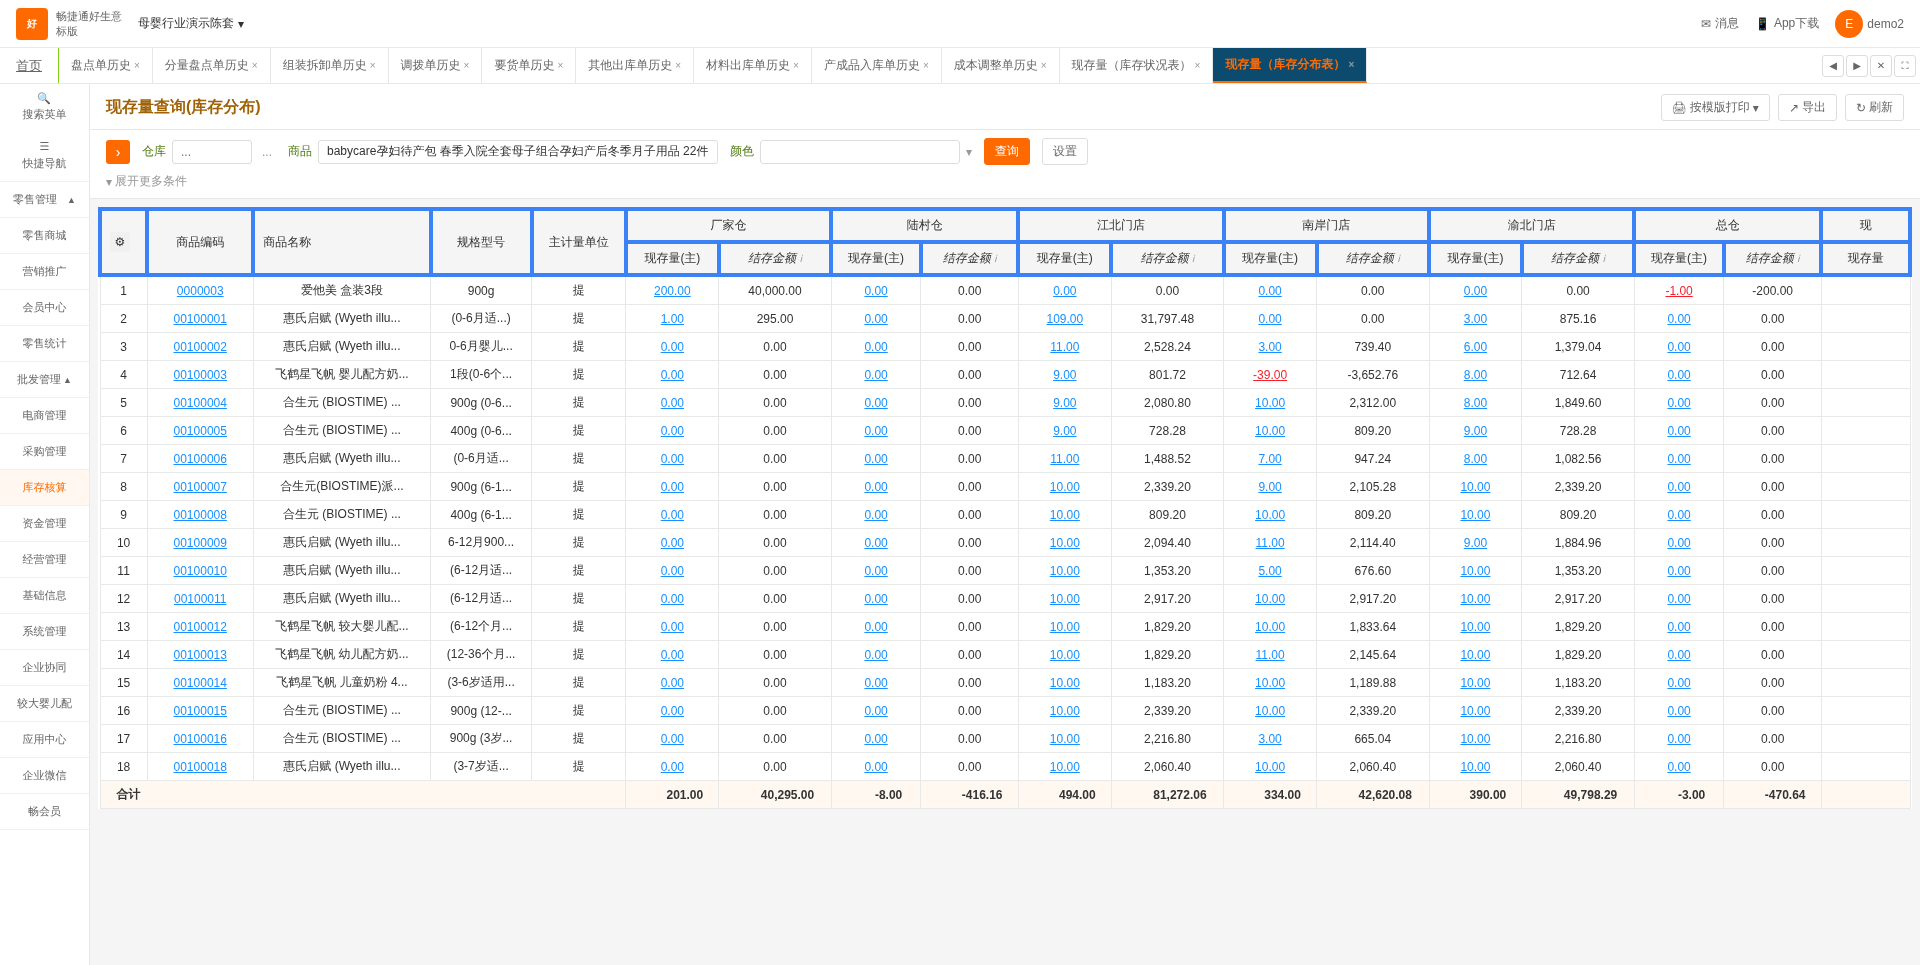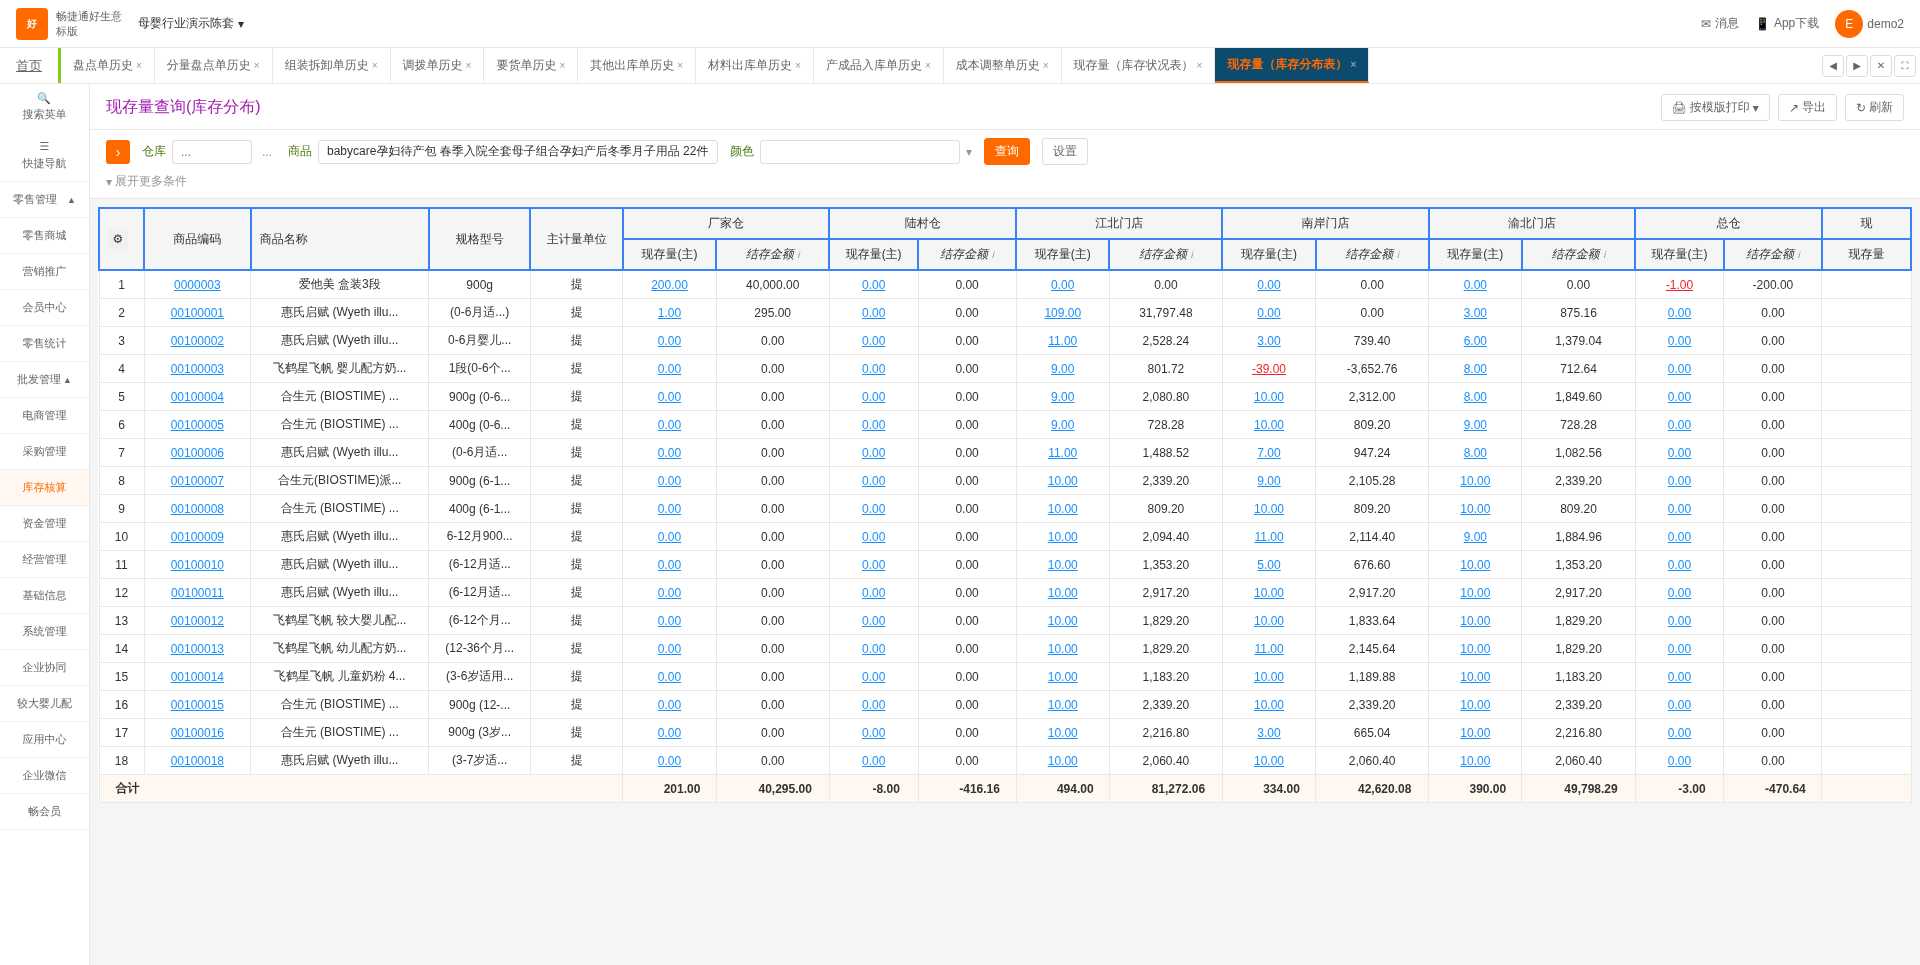--- a/index.html
+++ b/index.html
@@ -49,21 +49,21 @@
       display: flex;
       align-items: center;
       height: 36px;
       overflow: hidden;
     }
     .nav-home {
       padding: 0 16px;
       height: 100%;
       display: flex; align-items: center;
       color: #666; font-size: 13px;
-      border-right: 3px solid #84cc16;
+      border-right: 1px solid #84cc16;
       white-space: nowrap;
       text-decoration: underline;
     }
     .nav-tabs-list {
       display: flex;
       align-items: center;
       height: 100%;
       overflow: hidden;
       flex: 1;
     }
@@ -141,21 +141,21 @@
     }
 
     
     .page-header {
       background: #fff;
       padding: 10px 16px 0;
       border-bottom: 1px solid #e8e8e8;
       display: flex; align-items: center; justify-content: space-between;
     }
     .page-title {
-      font-size: 16px; font-weight: normal; color: #a21caf;
+      font-size: 16px; font-weight: bold; color: #a16207;
       padding-bottom: 8px;
     }
     .header-actions {
       display: flex; align-items: center; gap: 8px;
       padding-bottom: 8px;
     }
     .btn-action {
       display: flex; align-items: center; gap: 3px;
       padding: 4px 10px; border: 1px solid #ddd; border-radius: 3px;
       cursor: pointer; font-size: 12px; color: #666; background: #fff;
@@ -214,21 +214,21 @@
       padding: 8px;
     }
     .data-table {
       width: 100%;
       border-collapse: collapse;
       background: #fff;
       font-size: 12px;
     }
     .data-table th {
       background: #f5f5f5;
-      border: 2px solid #3b82f6;
+      border: 4px solid #3b82f6;
       padding: 6px 8px;
       text-align: center;
       font-weight: normal;
       color: #333;
       white-space: nowrap;
     }
     .data-table td {
       border: 1px solid #e8e8e8;
       padding: 5px 8px;
       text-align: center;

